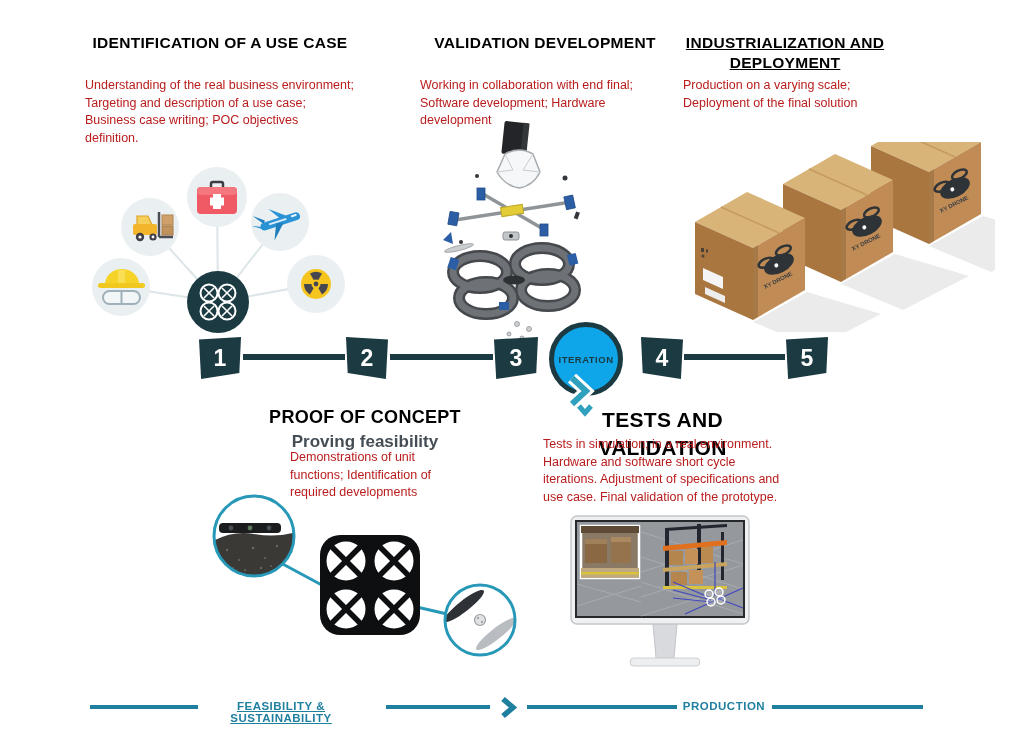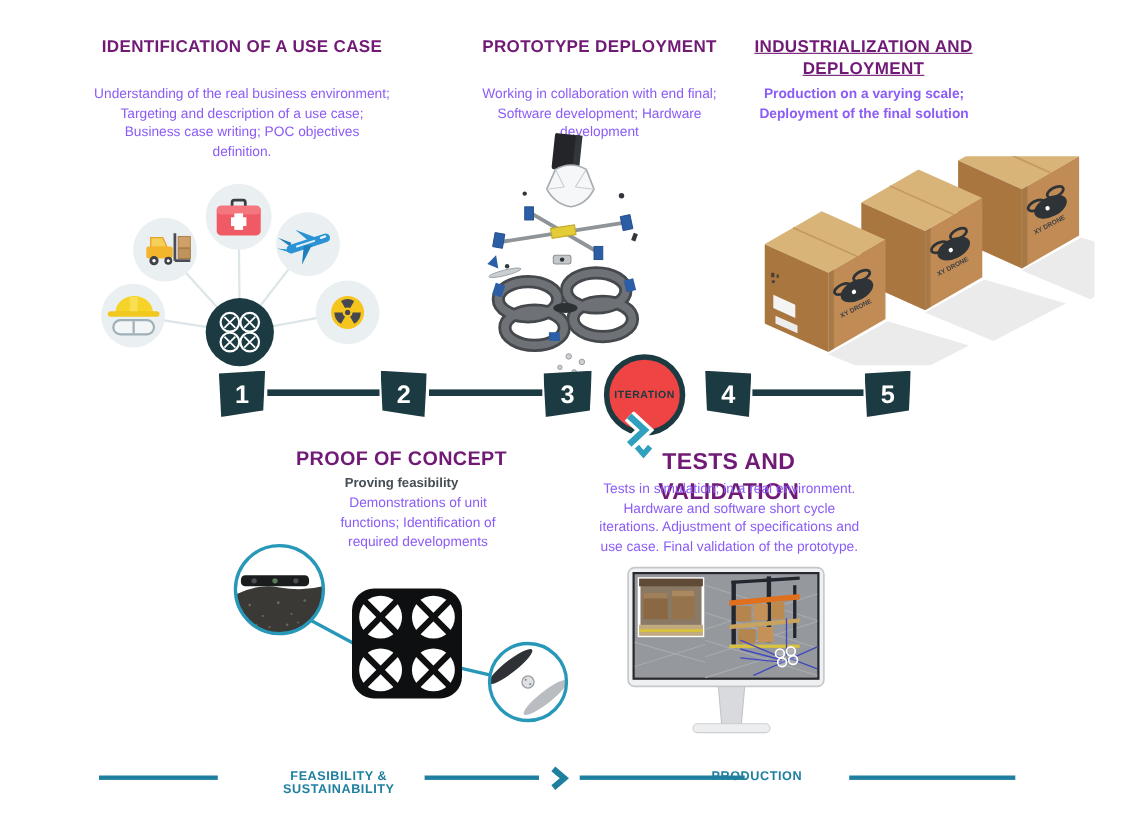--- a/index.html
+++ b/index.html
@@ -1,50 +1,50 @@
 <!DOCTYPE html>
 <html><head>
 <meta charset="utf-8">
 <style>
   html,body{margin:0;padding:0;background:#ffffff;}
   #canvas{position:relative;width:1024px;height:753px;background:#fff;overflow:hidden;
           font-family:"Liberation Sans",sans-serif;}
-  .step-title{position:absolute;text-align:center;font-weight:700;color:#701a75;
+  .step-title{position:absolute;text-align:center;font-weight:700;color:#000000;
               font-size:15.5px;line-height:1.32;letter-spacing:.3px;}
-  .step-desc{position:absolute;text-align:center;color:#8b5cf6;font-size:12.5px;line-height:1.4;}
-  .step-lead{position:absolute;text-align:center;color:#454D55;font-weight:700;font-size:12px;}
+  .step-desc{position:absolute;text-align:left;color:#b91c1c;font-size:12.5px;line-height:1.4;}
+  .step-lead{position:absolute;text-align:center;color:#454D55;font-weight:700;font-size:17px;}
   .flag{position:absolute;width:42px;height:42px;background:#1B3A42;color:#fff;
         display:flex;align-items:center;justify-content:center;
         font-weight:700;font-size:23px;z-index:3;}
   .flag.odd{clip-path:polygon(0% 6%,100% 0%,96% 86%,5% 100%);}
   .flag.even{clip-path:polygon(0% 0%,100% 6%,95% 100%,4% 86%);}
   .tl-line{position:absolute;top:354px;height:6px;background:#1B3A42;z-index:2;}
   .iter-circle{position:absolute;left:549px;top:322px;width:64px;height:64px;border-radius:50%;
-               border:5px solid #1B3A42;background:#ef4444;display:flex;align-items:center;
+               border:5px solid #1B3A42;background:#0ea5e9;display:flex;align-items:center;
                justify-content:center;z-index:2;}
   .iter-label{font-size:9.5px;font-weight:700;color:#1B3A42;letter-spacing:.5px;}
   .footer-line{position:absolute;top:705px;height:4px;background:#1F7F9F;}
   .footer-label{position:absolute;top:700px;text-align:center;color:#1F7F9F;font-weight:700;
                 font-size:11.5px;letter-spacing:.5px;}
   svg{position:absolute;display:block;}
   svg text{font-family:"Liberation Sans",sans-serif;}
 </style>
 </head>
 <body>
 
 <div id="canvas">
 
   <div class="step-title" style="left:85px;top:33px;width:270px;">IDENTIFICATION OF A USE CASE</div>
   <div class="step-desc" style="left:85px;top:77px;width:270px;">Understanding of the real business environment; Targeting and description of a use case; Business case writing; POC objectives definition.</div>
 
-  <div class="step-title" style="left:420px;top:33px;width:250px;">PROTOTYPE DEPLOYMENT</div>
+  <div class="step-title" style="left:420px;top:33px;width:250px;">VALIDATION DEVELOPMENT</div>
   <div class="step-desc" style="left:420px;top:77px;width:250px;">Working in collaboration with end final; Software development; Hardware development</div>
 
   <div class="step-title" style="left:660px;top:33px;width:250px;text-decoration:underline;">INDUSTRIALIZATION AND DEPLOYMENT</div>
-  <div class="step-desc" style="left:683px;top:77px;width:205px;font-weight:bold;">Production on a varying scale; Deployment of the final solution</div>
+  <div class="step-desc" style="left:683px;top:77px;width:205px;">Production on a varying scale; Deployment of the final solution</div>
 
   <svg style="left:85px;top:158px;" width="272" height="182" viewBox="0 0 272 182">
     <g stroke="#DCE5E7" stroke-width="2">
       <line x1="133" y1="144" x2="65" y2="69"></line>
       <line x1="133" y1="144" x2="132" y2="39"></line>
       <line x1="133" y1="144" x2="195" y2="64"></line>
       <line x1="133" y1="144" x2="36" y2="129"></line>
       <line x1="133" y1="144" x2="231" y2="126"></line>
     </g>
 
@@ -386,22 +386,22 @@
         <rect x="20" y="27" width="22" height="5" fill="#A0805A"></rect>
         <rect x="46" y="25" width="20" height="26" fill="#95734D"></rect>
         <rect x="46" y="25" width="20" height="5" fill="#AB8960"></rect>
         <rect x="16" y="56" width="58" height="10" fill="#C2AA80"></rect>
         <rect x="16" y="60" width="58" height="2.5" fill="#D8C43A"></rect>
       </g>
     </g>
   </svg>
 
   <div class="footer-line" style="left:90px;width:108px;"></div>
-  <div class="footer-label" style="left:218px;width:180px;">FEASIBILITY &amp; SUSTAINABILITY</div>
+  <div class="footer-label" style="left:191px;width:180px;text-decoration:underline;">FEASIBILITY &amp; SUSTAINABILITY</div>
   <div class="footer-line" style="left:386px;width:104px;"></div>
   <svg style="left:499px;top:696px;" width="20" height="24" viewBox="0 0 20 24">
     <polyline points="4,3 14,11.5 4,20" fill="none" stroke="#1F7F9F" stroke-width="5.5"></polyline>
   </svg>
   <div class="footer-line" style="left:527px;width:150px;"></div>
-  <div class="footer-label" style="left:646px;width:84px;">PRODUCTION</div>
+  <div class="footer-label" style="left:682px;width:84px;">PRODUCTION</div>
   <div class="footer-line" style="left:772px;width:151px;"></div>
 
 </div>
 
 </body></html>

